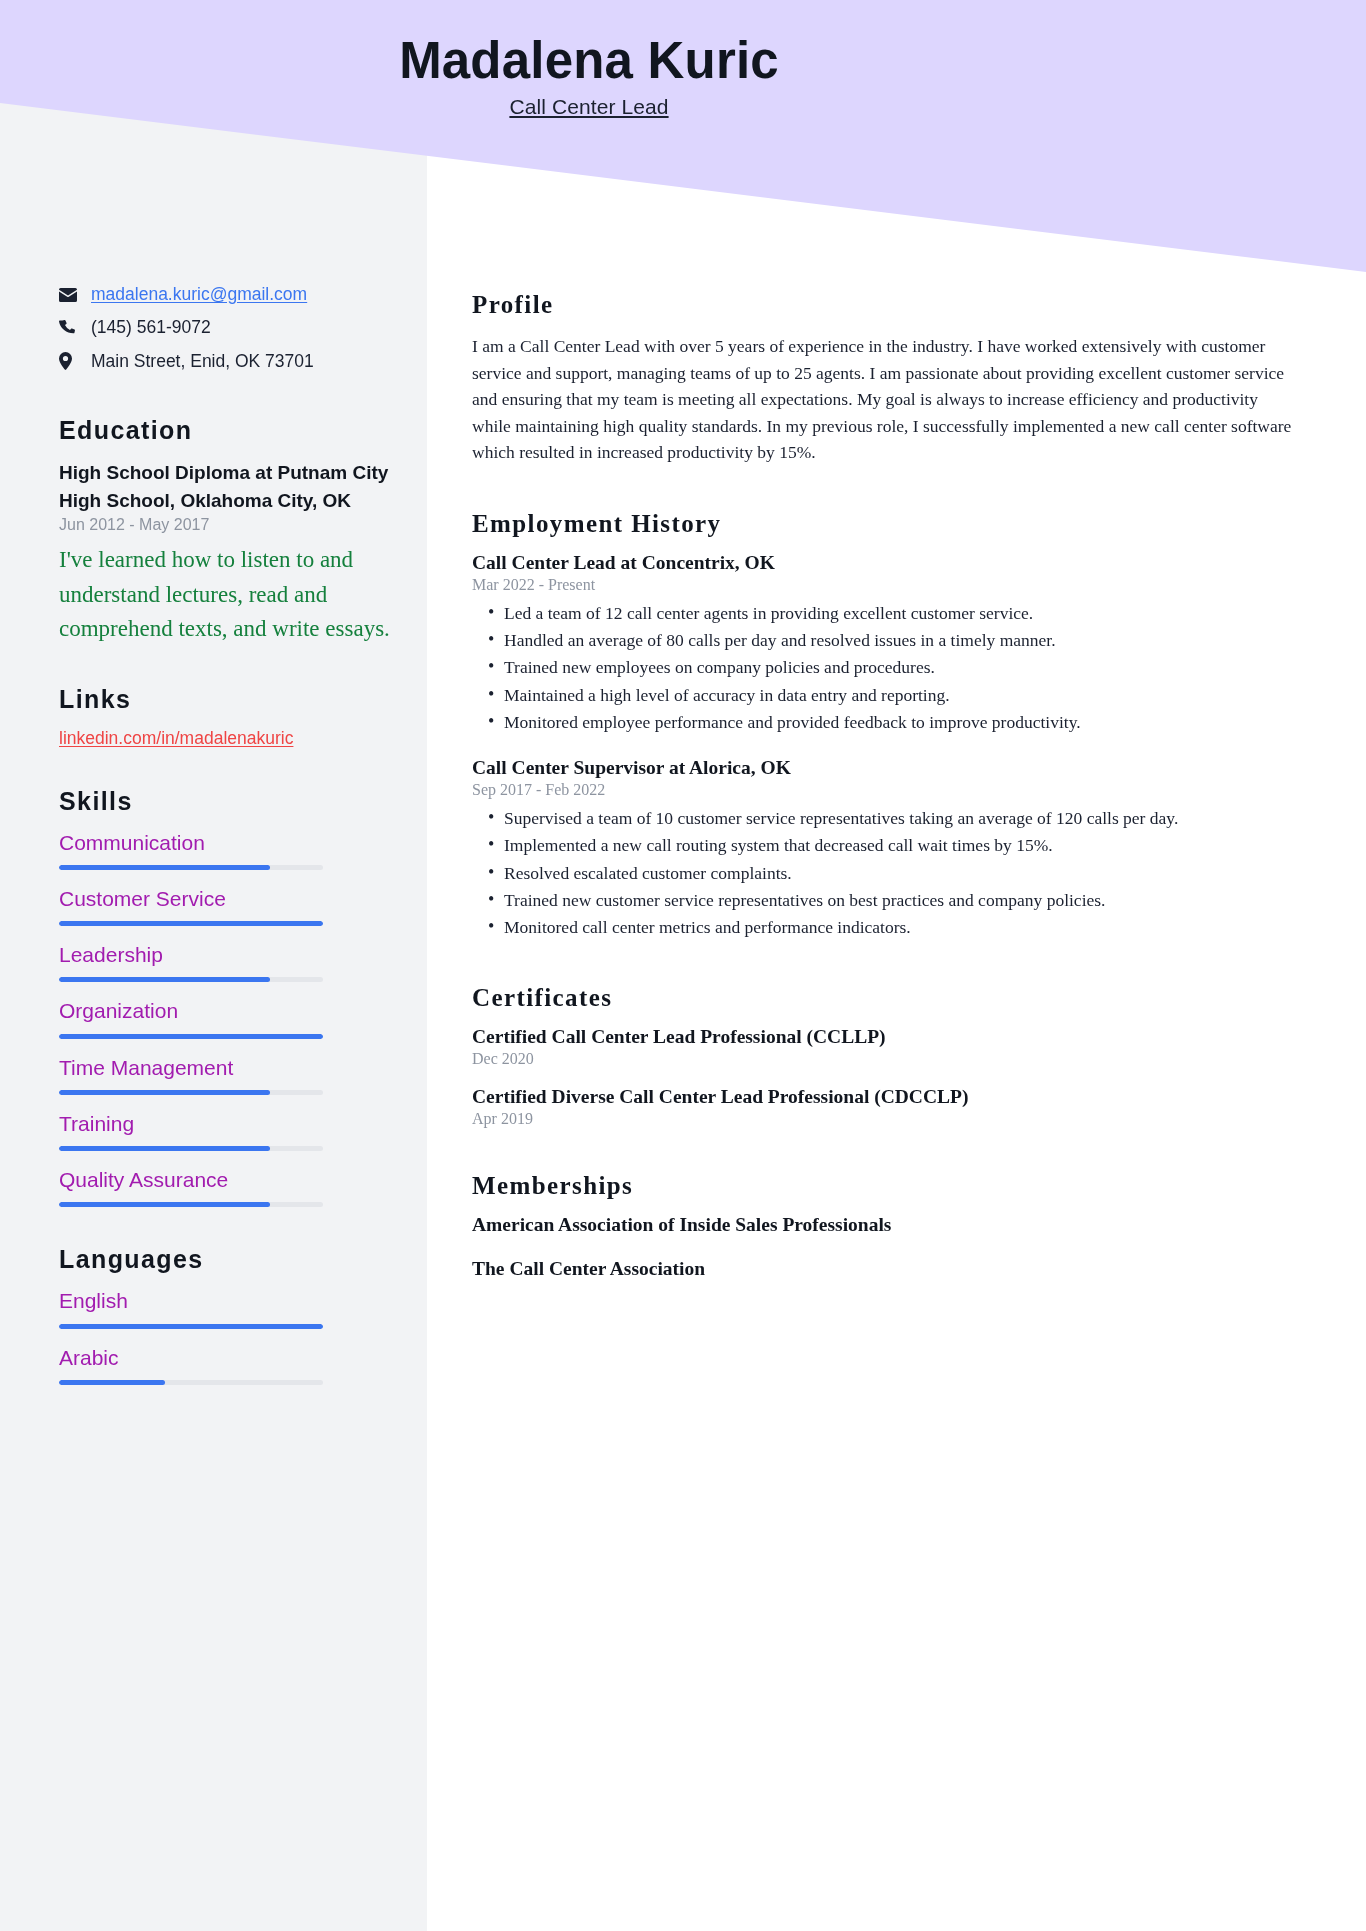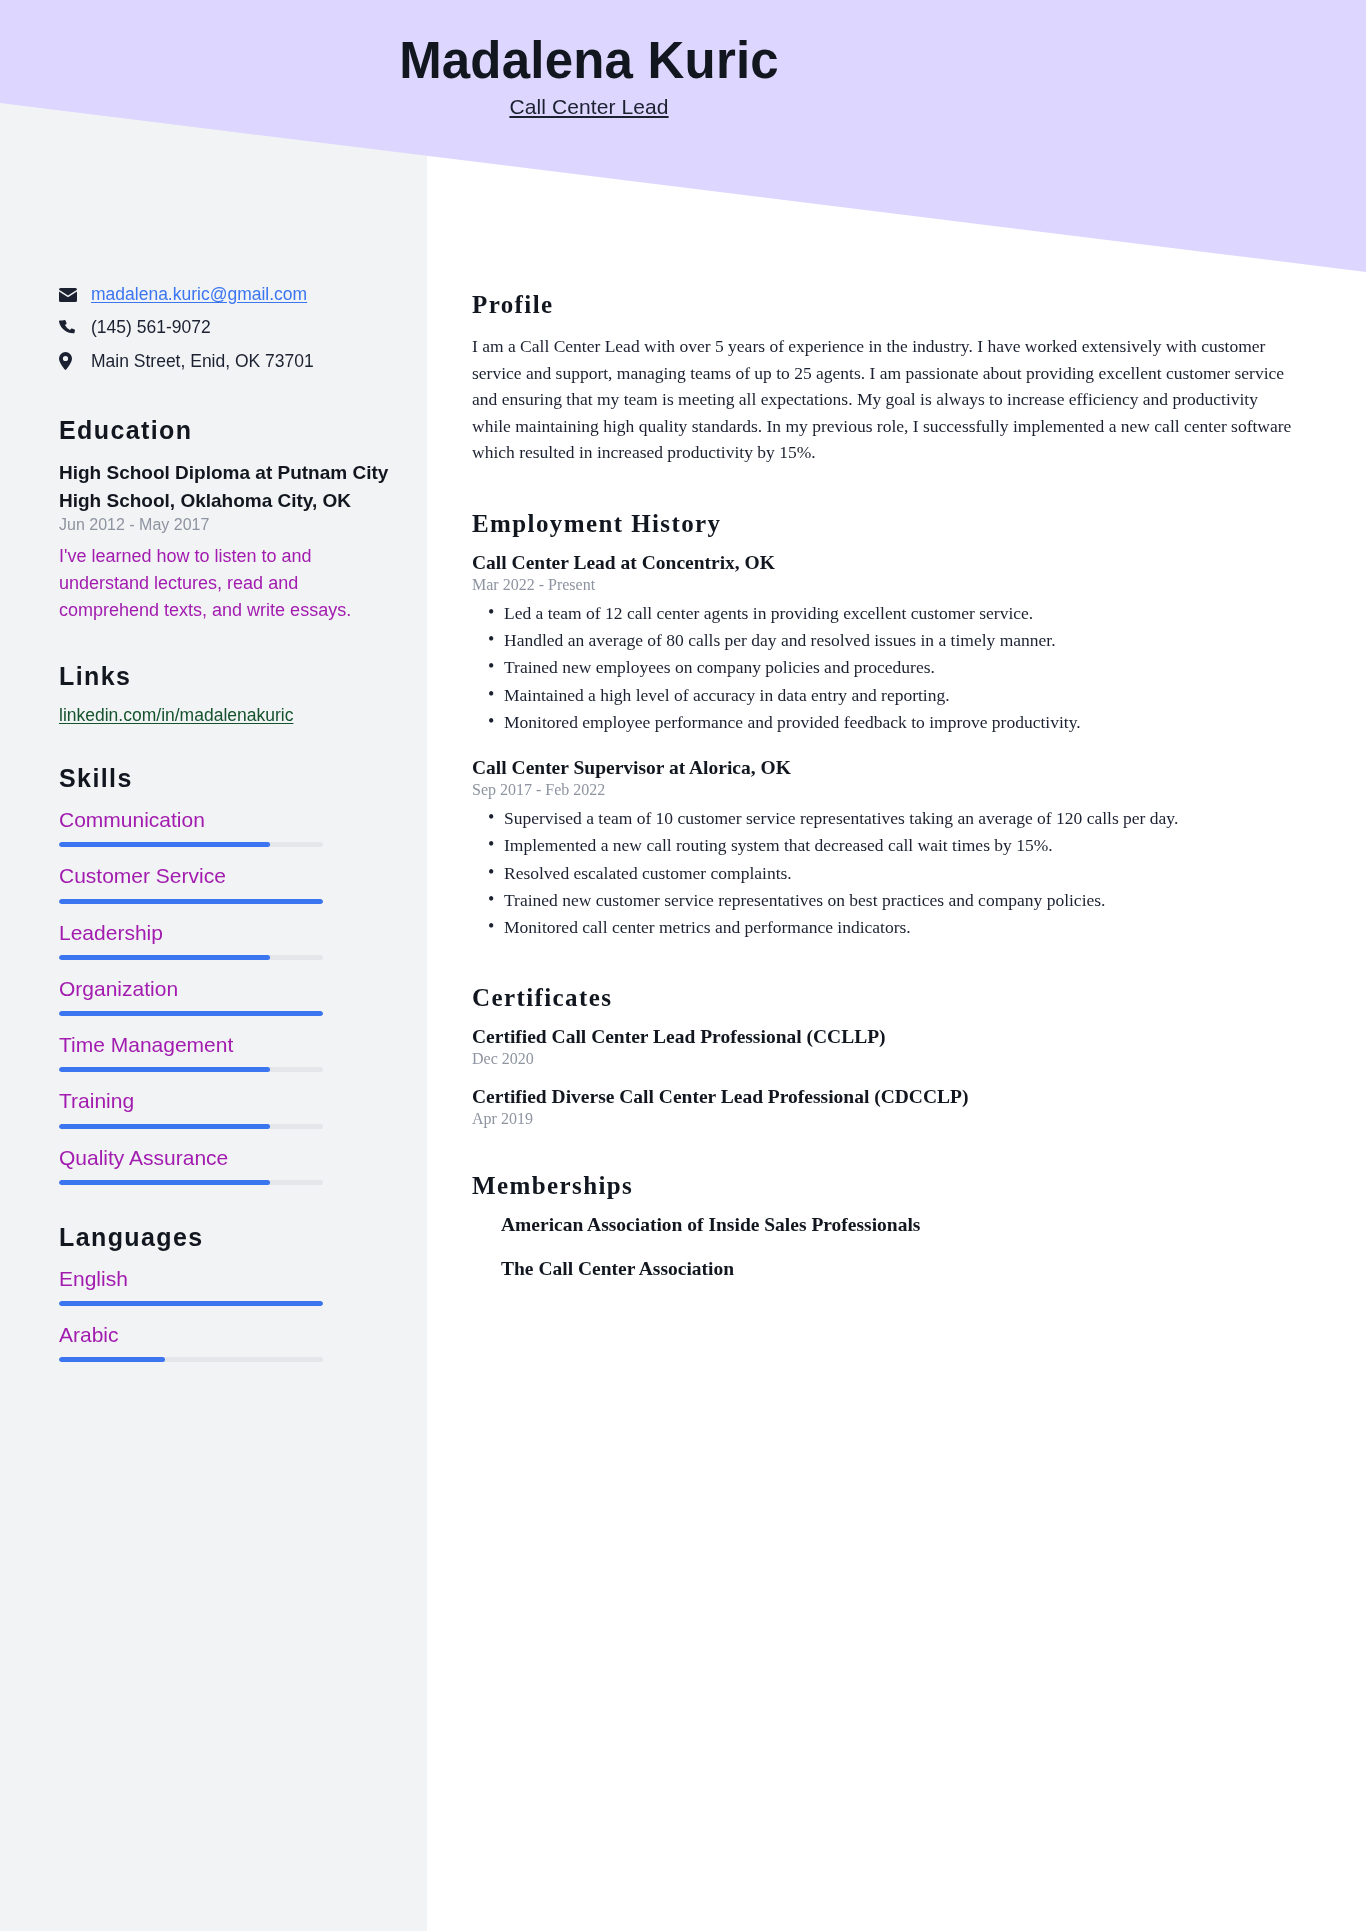--- a/index.html
+++ b/index.html
@@ -150,28 +150,29 @@
     margin-bottom: 2px;
   }
 
   .edu-date {
     font-size: 16px;
     color: #8d94a0;
     margin-bottom: 9px;
   }
 
   .edu-desc {
-    font-size: 18px;
+    font-size: 23px;
     line-height: 1.5;
-    color: #a21caf;
+    color: #15803d;
+    font-family: Liberation Serif, serif;
   }
 
   .side-link {
     font-size: 17.5px;
-    color: #14532d;
+    color: #ef4444;
     text-decoration: underline;
     text-underline-offset: 2px;
     display: inline-block;
     text-align: center;
   }
 
   
   .bar-item { margin-bottom: 16px; }
 
   .bar-label {
@@ -267,21 +268,20 @@
   .cert-date {
     font-size: 16px;
     color: #8d94a0;
   }
 
   .member-item {
     font-size: 19.5px;
     font-weight: bold;
     color: #11161f;
     margin-bottom: 22px;
-    margin-left: 29px;
   }
 </style>
 </head>
 <body>
 
 <div class="page">
 
   <div class="sidebar-bg"></div>
 
   <div class="banner">

